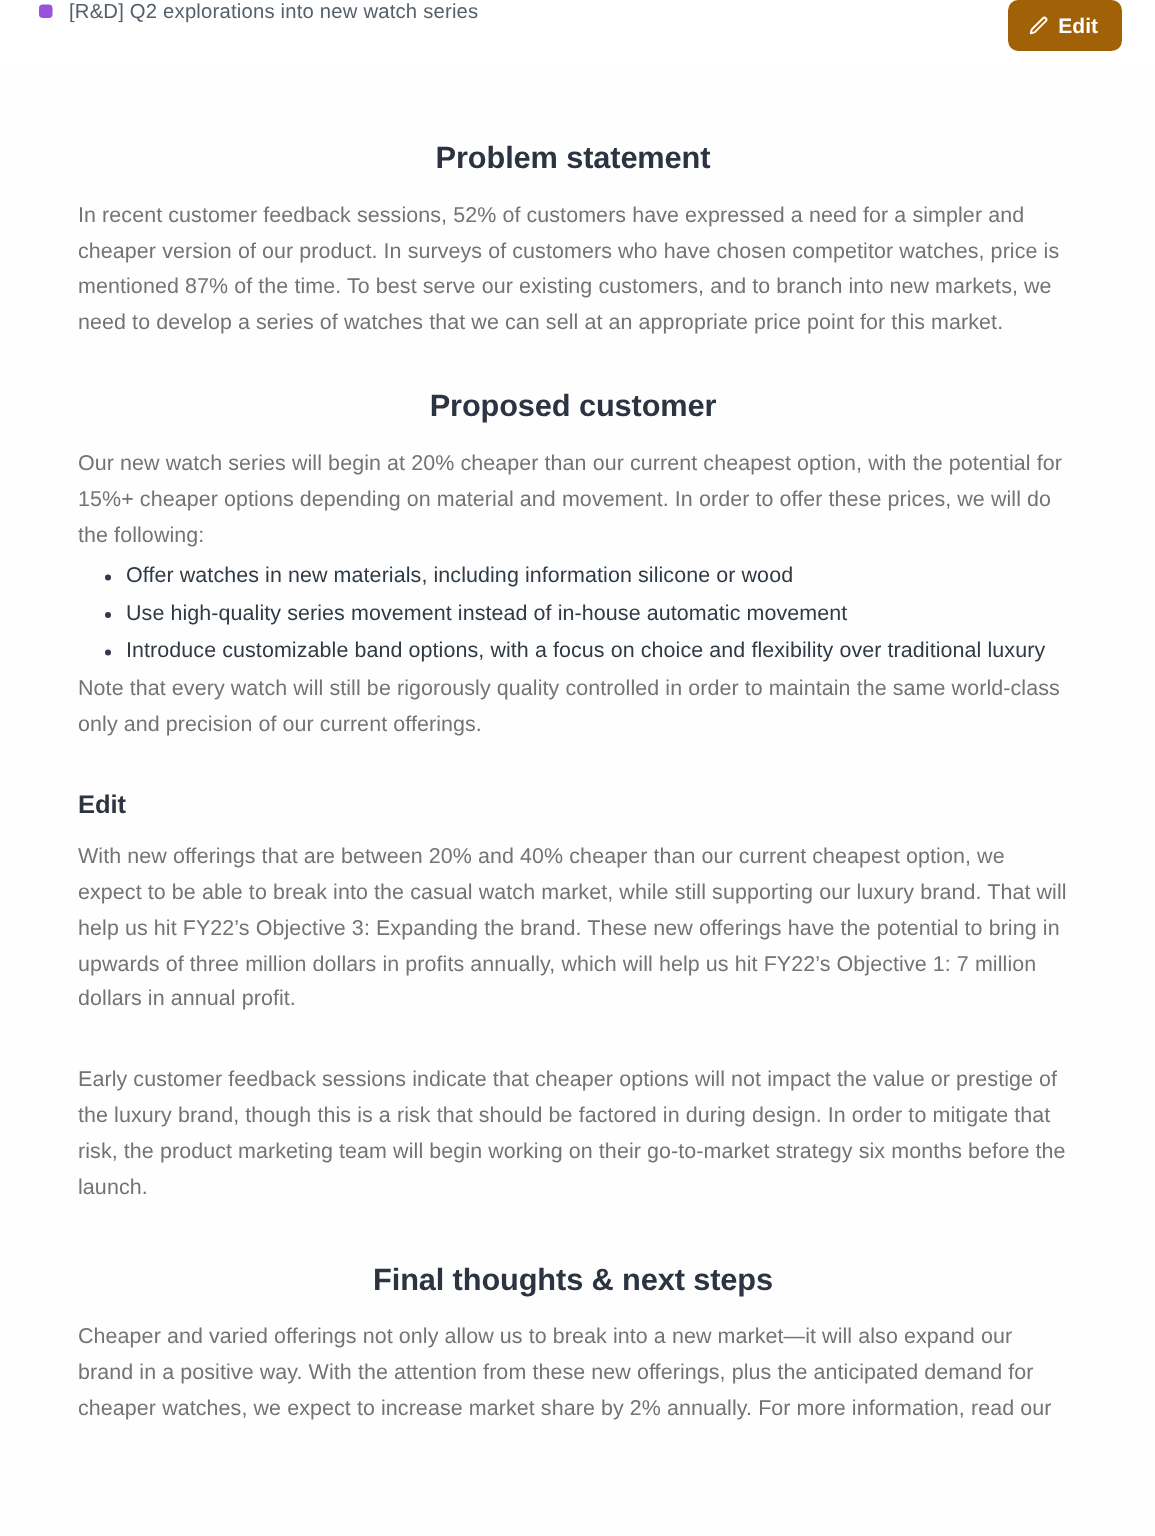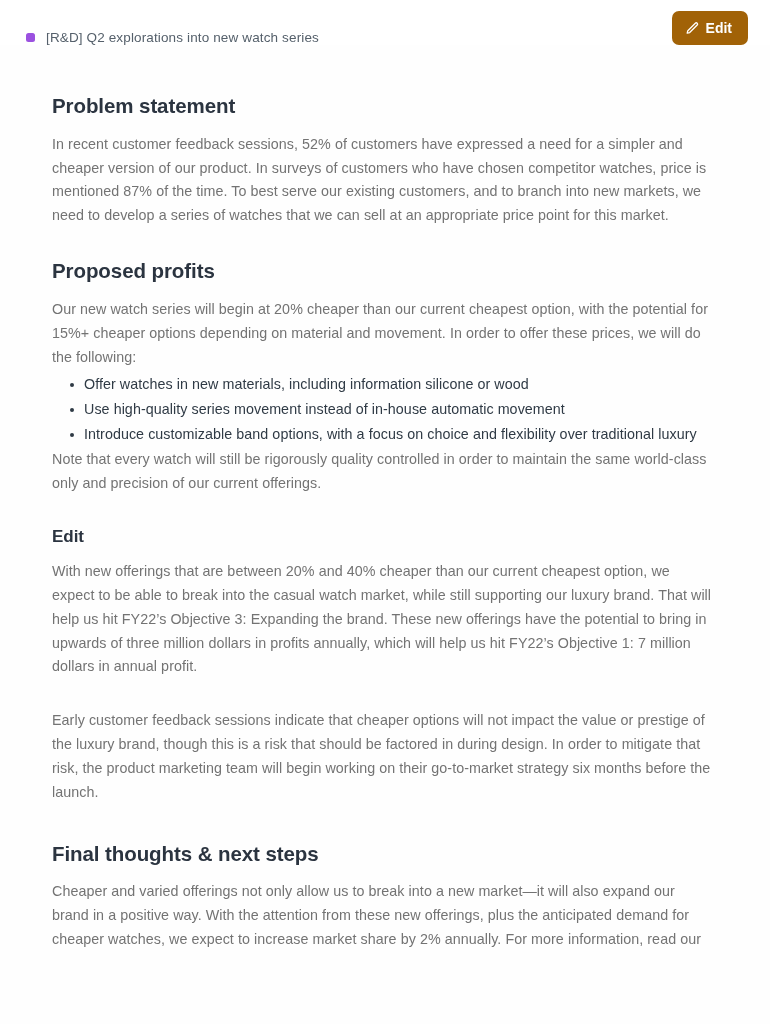--- a/index.html
+++ b/index.html
@@ -21,21 +21,21 @@
     overflow: hidden;
   }
 
   
   .topbar {
     position: relative;
     height: 45px;
     width: 100%;
     background: #ffffff;
     display: flex;
-    align-items: flex-end;
+    align-items: flex-start;
     padding: 0 22px 0 26px;
   }
 
   .breadcrumb {
     display: flex;
     align-items: center;
     gap: 11px;
     flex: 1;
     min-width: 0;
   }
@@ -98,20 +98,21 @@
     margin-bottom: 42px;
   }
 
   h2.section-heading {
     font-size: 20.5px;
     line-height: 1.3;
     font-weight: 700;
     color: #2b3440;
     letter-spacing: -0.004em;
     margin-bottom: 13px;
+    text-align: center;
   }
 
   h3.sub-heading {
     font-size: 17px;
     line-height: 1.3;
     font-weight: 700;
     color: #2b3440;
     letter-spacing: -0.002em;
     margin-bottom: 12px;
   }
@@ -176,21 +177,21 @@
 
   </div>
 
   <div class="doc-scroll">
     <div class="doc-inner">
 
 
       <h2 class="section-heading">Problem statement</h2>
       <p class="body-text block-gap">In recent customer feedback sessions, 52% of customers have expressed a need for a simpler and cheaper version of our product. In surveys of customers who have chosen competitor watches, price is mentioned 87% of the time. To best serve our existing customers, and to branch into new markets, we need to develop a series of watches that we can sell at an appropriate price point for this market.</p>
 
-      <h2 class="section-heading">Proposed profits</h2>
+      <h2 class="section-heading">Proposed customer</h2>
       <p class="body-text">Our new watch series will begin at 20% cheaper than our current cheapest option, with the potential for 15%+ cheaper options depending on material and movement. In order to offer these prices, we will do the following:</p>
 
       <ul class="bullet-list block-gap-l">
         <li>Offer watches in new materials, including information silicone or wood</li>
         <li>Use high-quality series movement instead of in-house automatic movement</li>
         <li>Introduce customizable band options, with a focus on choice and flexibility over traditional luxury</li>
       </ul>
 
       <p class="body-text block-gap">Note that every watch will still be rigorously quality controlled in order to maintain the same world-class only and precision of our current offerings.</p>
 

